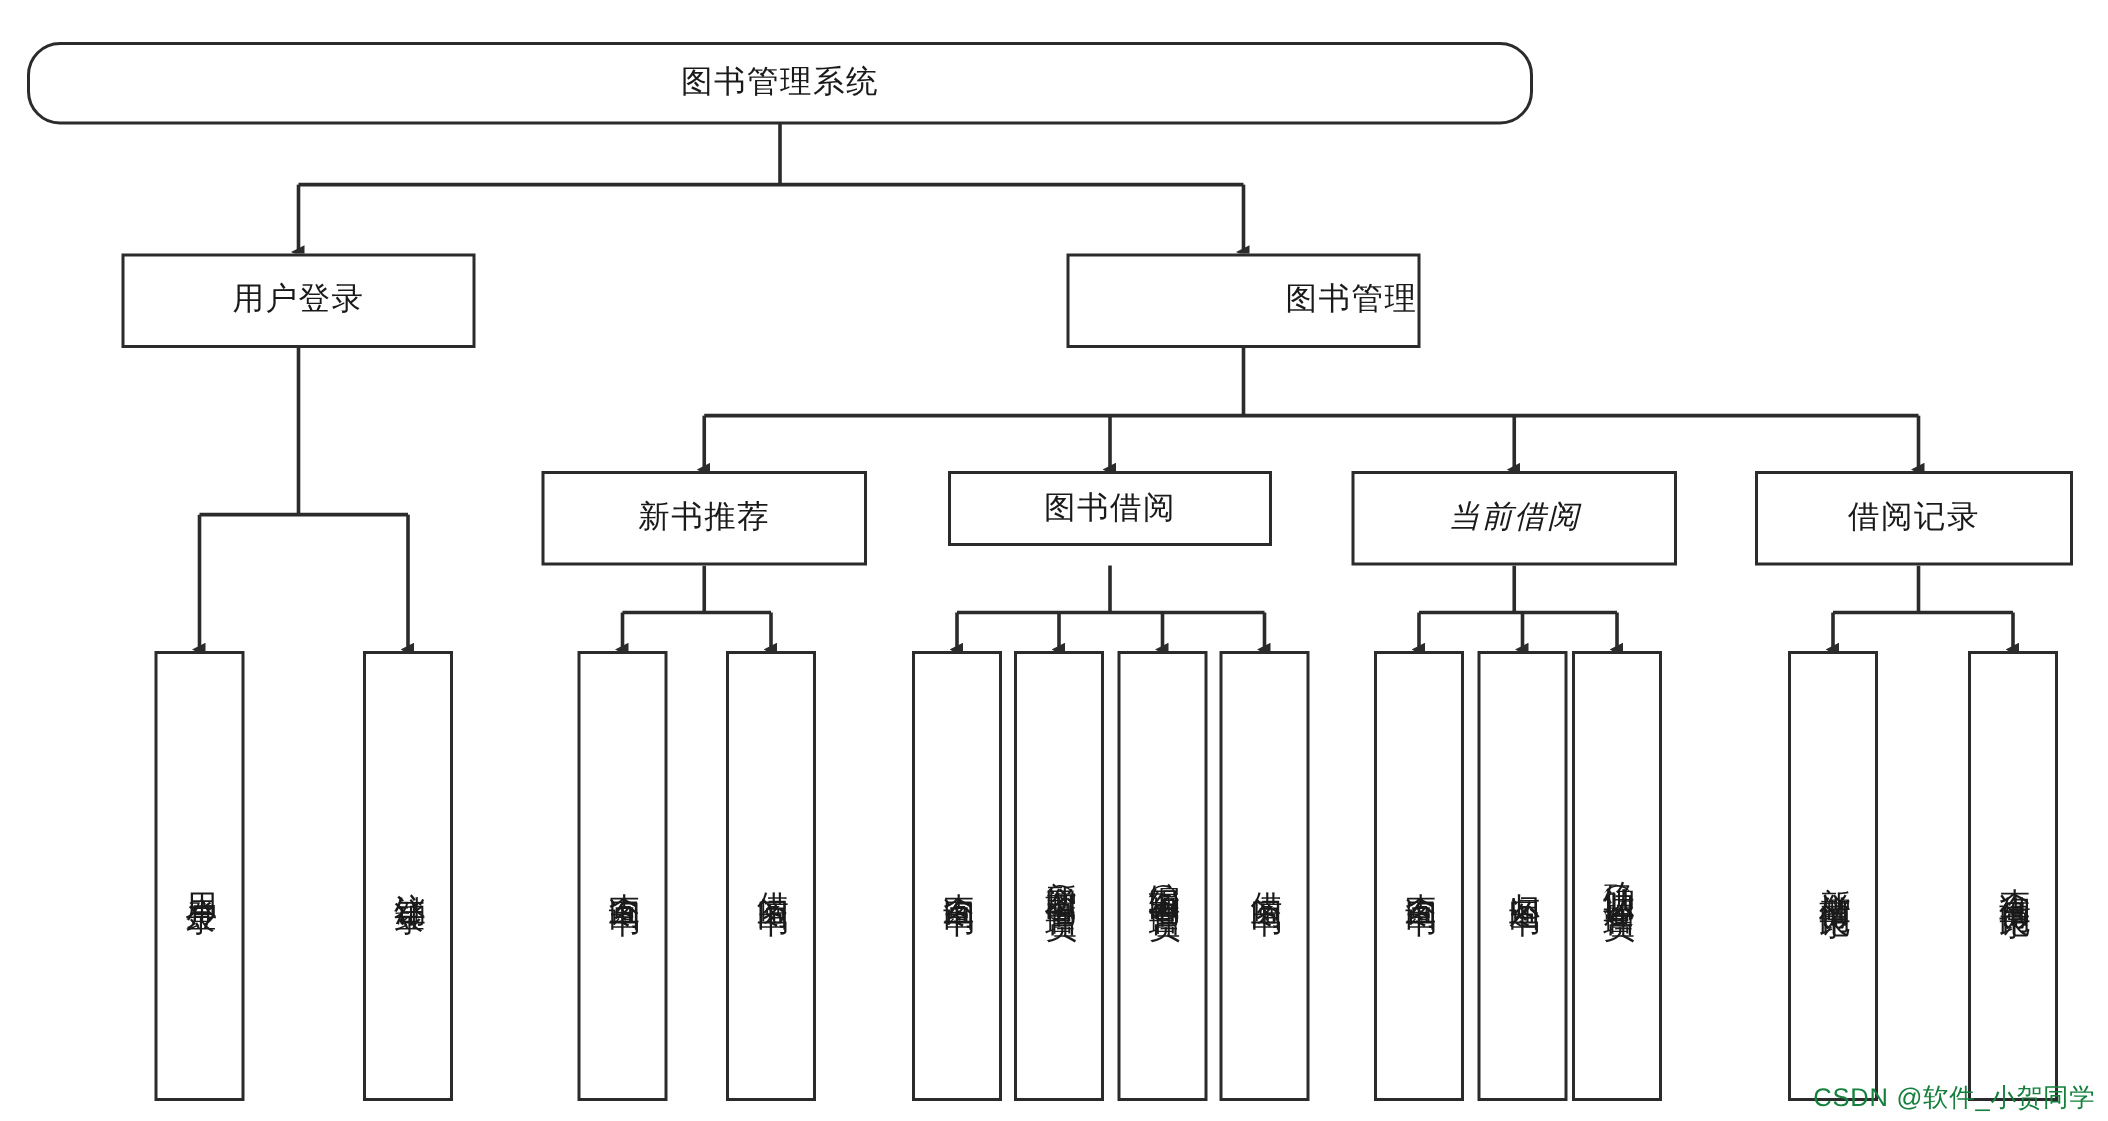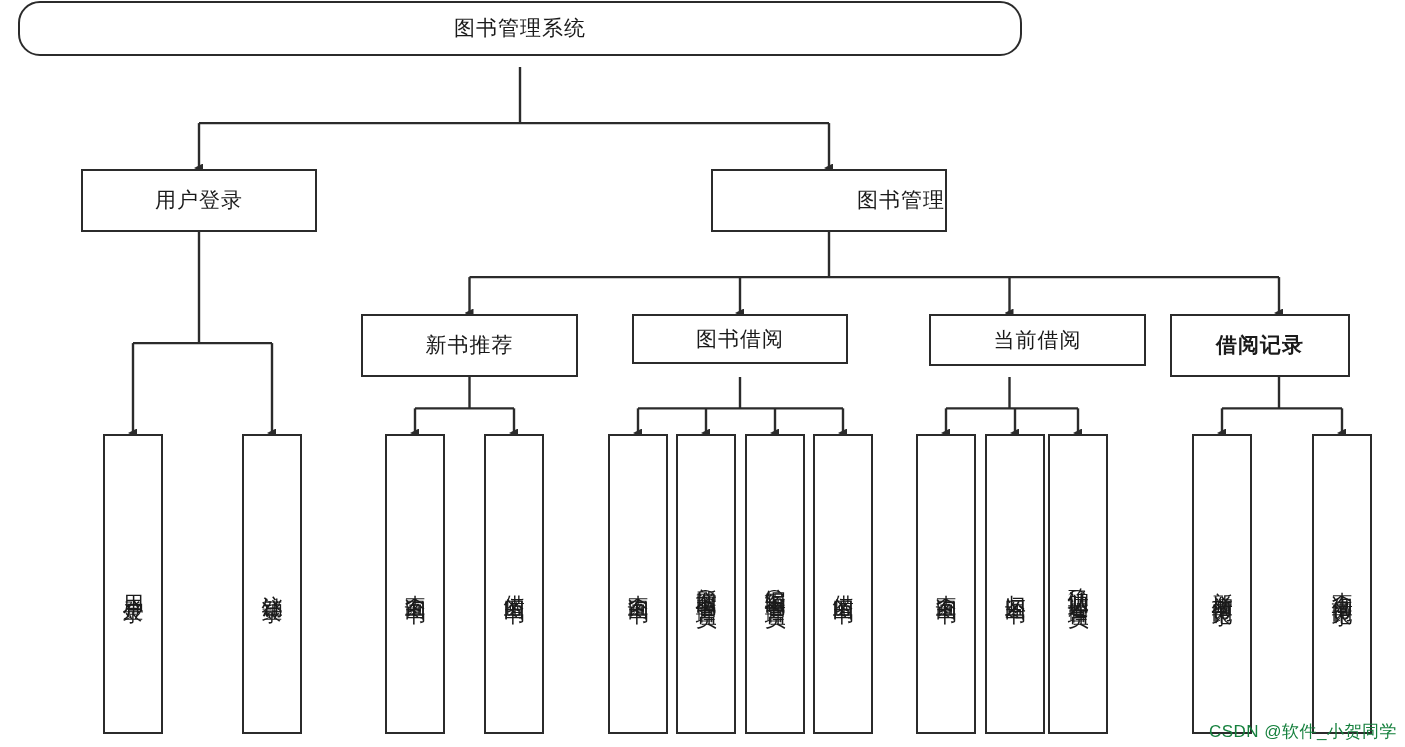--- a/index.html
+++ b/index.html
@@ -110,45 +110,45 @@
         <path d="M946,408.35 L946,433" marker-end="url(#arrowhead)"></path>
         <path d="M1015,408.35 L1015,433" marker-end="url(#arrowhead)"></path>
         <path d="M1078,408.35 L1078,433" marker-end="url(#arrowhead)"></path>
         <path d="M1279,377 L1279,408.35"></path>
         <path d="M1222,408.35 L1342,408.35"></path>
         <path d="M1222,408.35 L1222,433" marker-end="url(#arrowhead)"></path>
         <path d="M1342,408.35 L1342,433" marker-end="url(#arrowhead)"></path>
       </g>
   </svg>
 
-  <div class="node horizontal" style="left: 18px; top: 1px; width: 1004px; height: 55px; border-radius: 22px;">
+  <div class="node horizontal" style="left: 18px; top: 28px; width: 1004px; height: 55px; border-radius: 22px;">
     <span class="node-label">图书管理系统</span>
   </div>
 
   <div class="node horizontal" style="left: 81px; top: 169px; width: 236px; height: 63px;">
     <span class="node-label">用户登录</span>
   </div>
 
   <div class="node horizontal" style="left: 711px; top: 169px; width: 236px; height: 63px; justify-content: flex-end;">
     <span class="node-label">图书管理</span>
   </div>
 
   <div class="node horizontal" style="left: 361px; top: 314px; width: 217px; height: 63px; text-align: right;">
     <span class="node-label">新书推荐</span>
   </div>
 
   <div class="node horizontal" style="left: 632px; top: 314px; width: 216px; height: 50px;">
     <span class="node-label">图书借阅</span>
   </div>
 
-  <div class="node horizontal" style="left: 929px; top: 314px; width: 217px; height: 52px;">
+  <div class="node horizontal" style="left: 901px; top: 314px; width: 217px; height: 63px; font-style: italic;">
     <span class="node-label">当前借阅</span>
   </div>
 
-  <div class="node horizontal" style="left: 1170px; top: 314px; width: 180px; height: 63px; font-weight: bold;">
+  <div class="node horizontal" style="left: 1170px; top: 314px; width: 212px; height: 63px;">
     <span class="node-label">借阅记录</span>
   </div>
 
   <div class="node vertical" style="left: 103px; top: 434px; width: 60px; height: 300px;">
     <span class="node-label">用户登录</span>
   </div>
 
   <div class="node vertical" style="left: 242px; top: 434px; width: 60px; height: 300px;">
     <span class="node-label">注销登录</span>
   </div>

